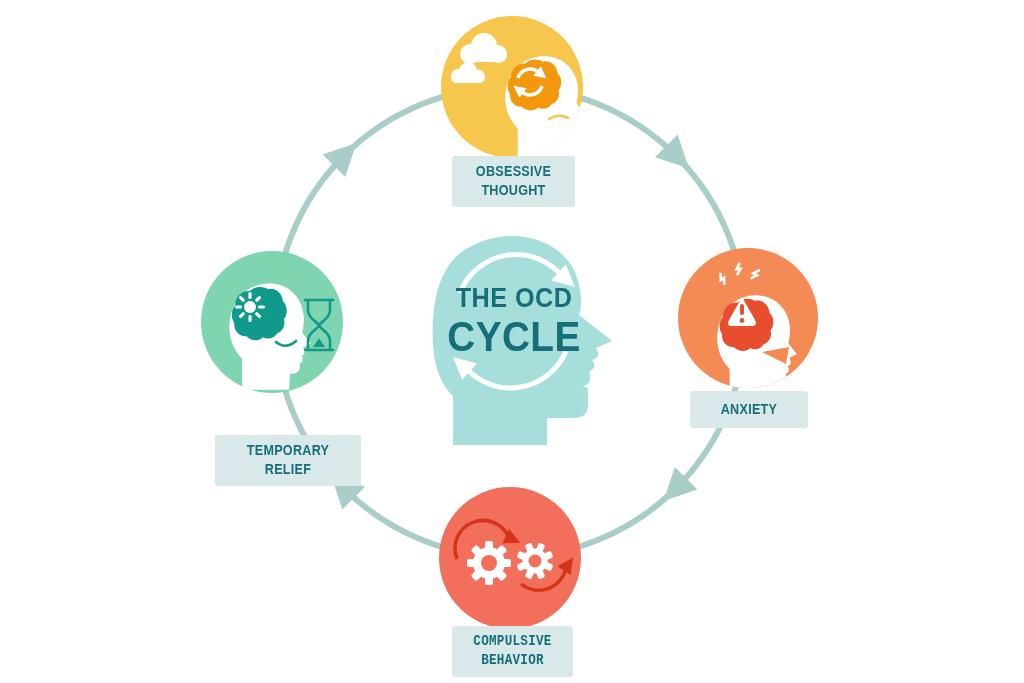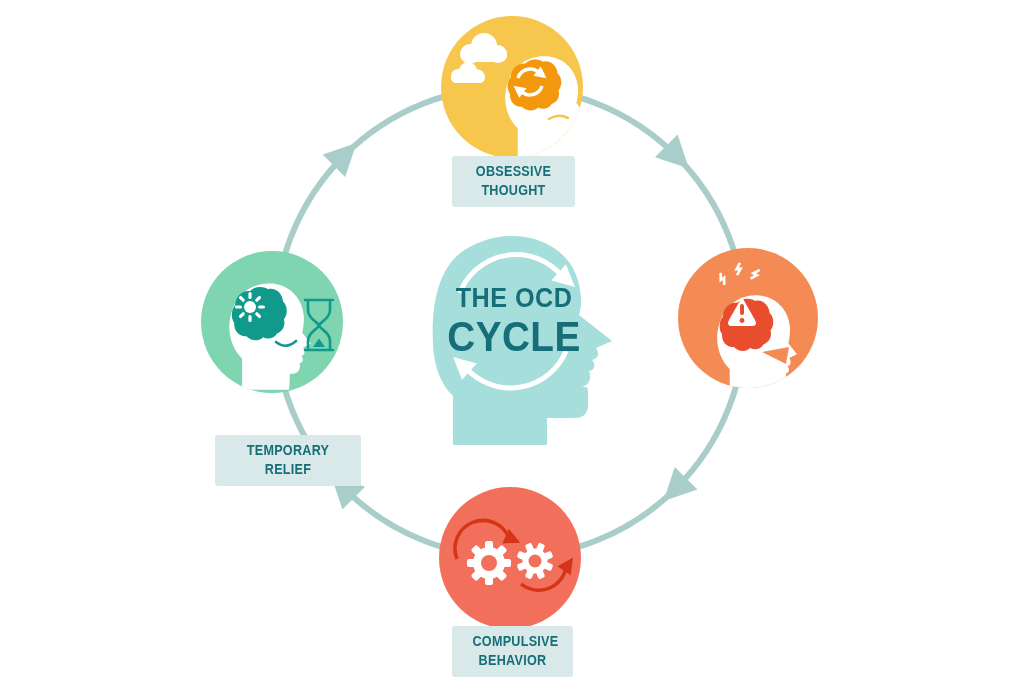--- a/index.html
+++ b/index.html
@@ -201,22 +201,27 @@
     <div class="t2">CYCLE</div>
   </div>
 
   <div class="label" style="left:452px;top:156px;width:123px;">
     <div class="inner">
       <span class="ln">OBSESSIVE</span>
       <span class="ln">THOUGHT</span>
     </div>
   </div>
 
-
-  <div class="label" style="left:452px;top:626px;width:121px;">
+  <div class="label single" style="left:690px;top:391px;width:118px;">
+    <div class="inner">
+      <span class="ln">ANXIETY</span>
+    </div>
+  </div>
+
+  <div class="label" style="left:452px;top:626px;width:121px;font-family:Liberation Mono, monospace;">
     <div class="inner">
       <span class="ln">COMPULSIVE</span>
       <span class="ln">BEHAVIOR</span>
     </div>
   </div>
 
   <div class="label" style="left:215px;top:389px;width:146px;margin-top:46px;">
     <div class="inner">
       <span class="ln">TEMPORARY</span>
       <span class="ln">RELIEF</span>

